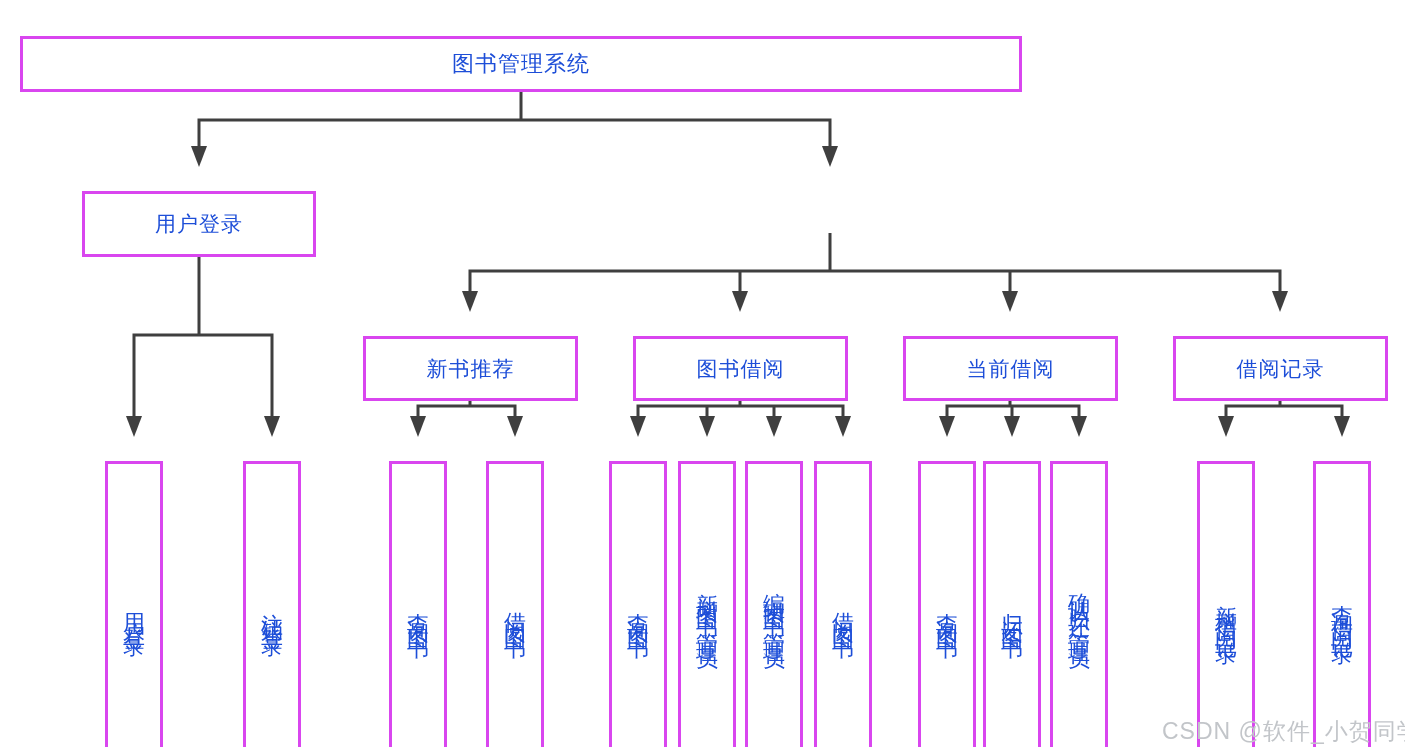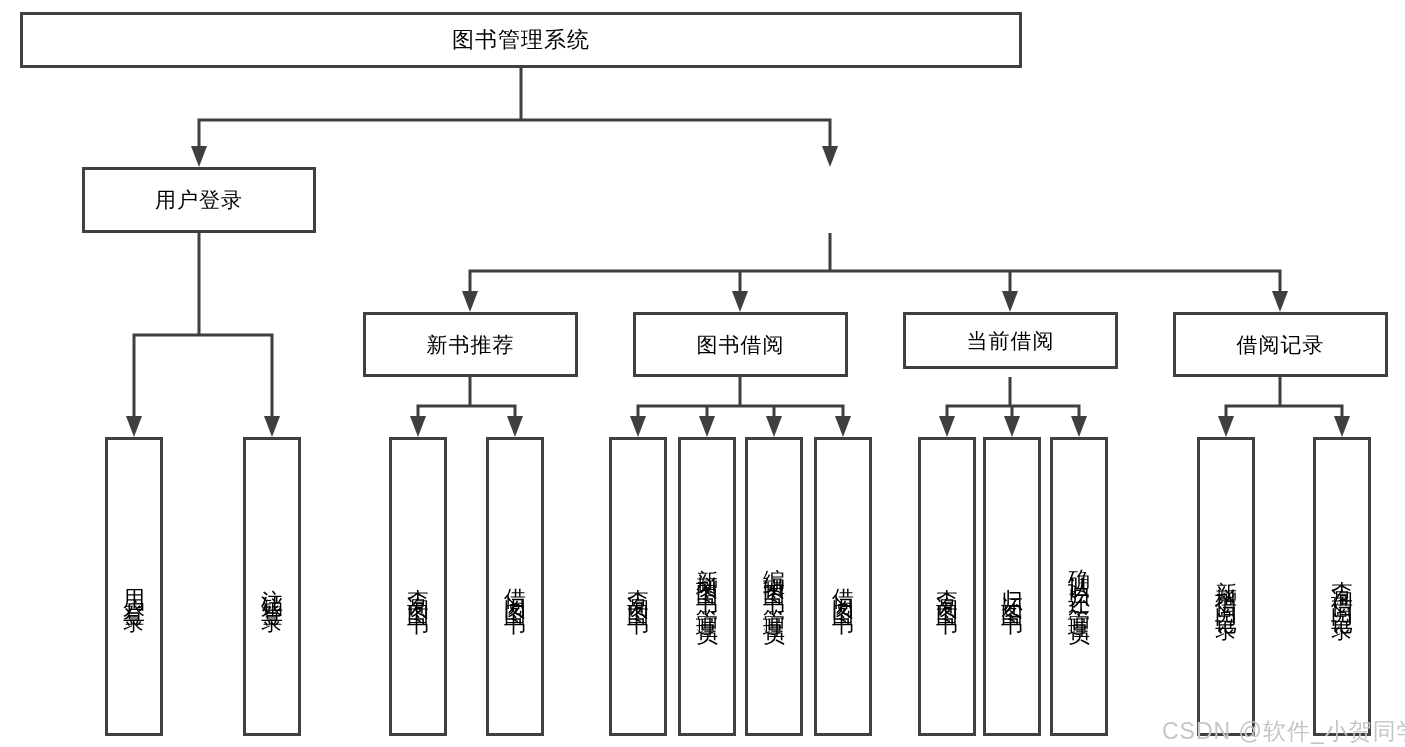--- a/index.html
+++ b/index.html
@@ -14,26 +14,27 @@
   .connectors {
     position: absolute;
     left: 0; top: 0;
     width: 1405px; height: 747px;
     z-index: 1;
   }
   .box {
     position: absolute;
     box-sizing: border-box;
     background: #ffffff;
-    border: 3px solid #404040;
+    border: 3px solid #d946ef;
     display: flex;
     align-items: center;
     justify-content: center;
-    color: #000000;
+    color: #1d4ed8;
     z-index: 2;
+    margin-top: 24px;
   }
   .box.h { font-size: 21px; letter-spacing: 1px; }
   .box.root { font-size: 22px; }
   .box.v { top: 437px; width: 58px; height: 299px; }
   .vtxt {
     writing-mode: vertical-rl;
     text-orientation: mixed;
     font-size: 22px;
     letter-spacing: 8px;
     line-height: 1;
@@ -85,21 +86,21 @@
   <div class="box h" style="left:82px;top:167px;width:234px;height:66px">
     <span>用户登录</span>
   </div>
 
   <div class="box h" style="left:363px;top:312px;width:215px;height:65px">
     <span>新书推荐</span>
   </div>
   <div class="box h" style="left:633px;top:312px;width:215px;height:65px">
     <span>图书借阅</span>
   </div>
-  <div class="box h" style="left:903px;top:312px;width:215px;height:57px">
+  <div class="box h" style="left:903px;top:312px;width:215px;height:65px">
     <span>当前借阅</span>
   </div>
   <div class="box h" style="left:1173px;top:312px;width:215px;height:65px">
     <span>借阅记录</span>
   </div>
 
   <div class="box v" style="left:105px">
     <span class="vtxt">用户登录</span>
   </div>
   <div class="box v" style="left:243px">

